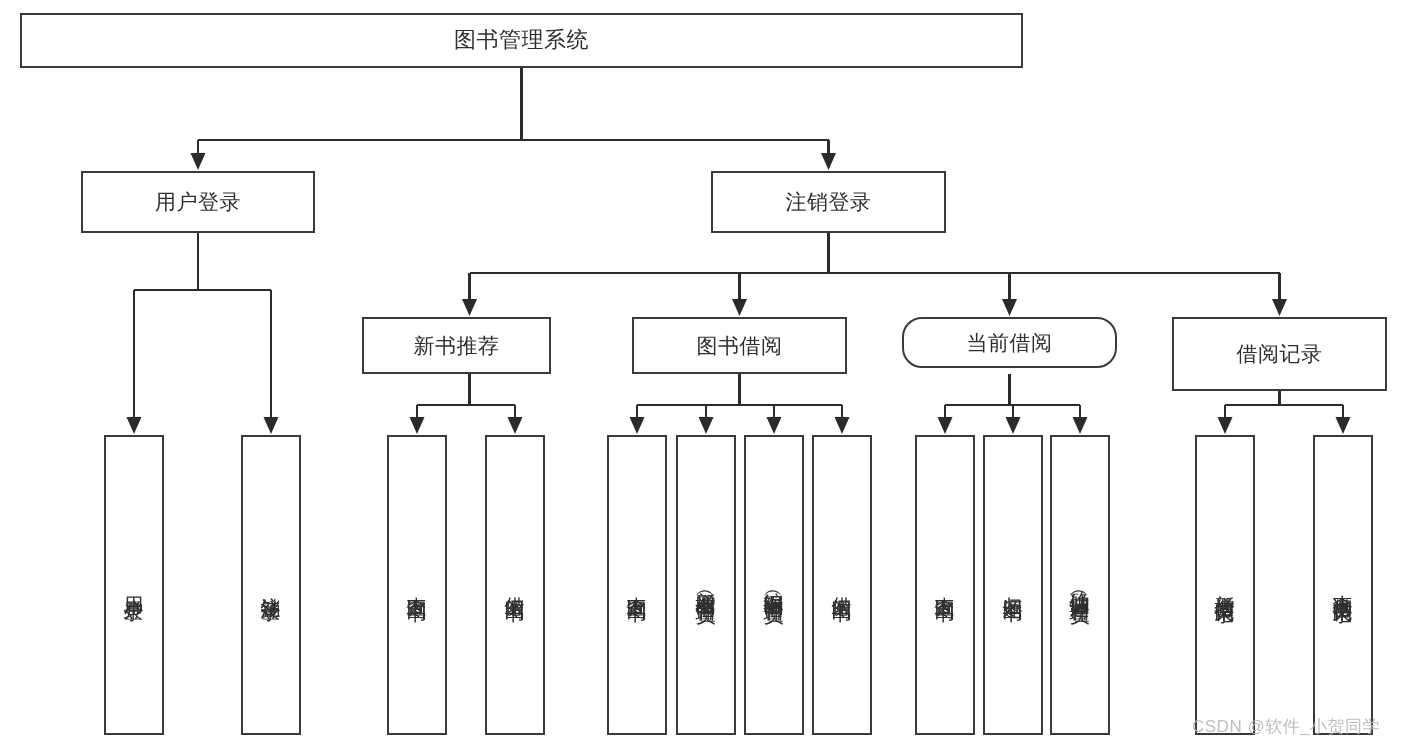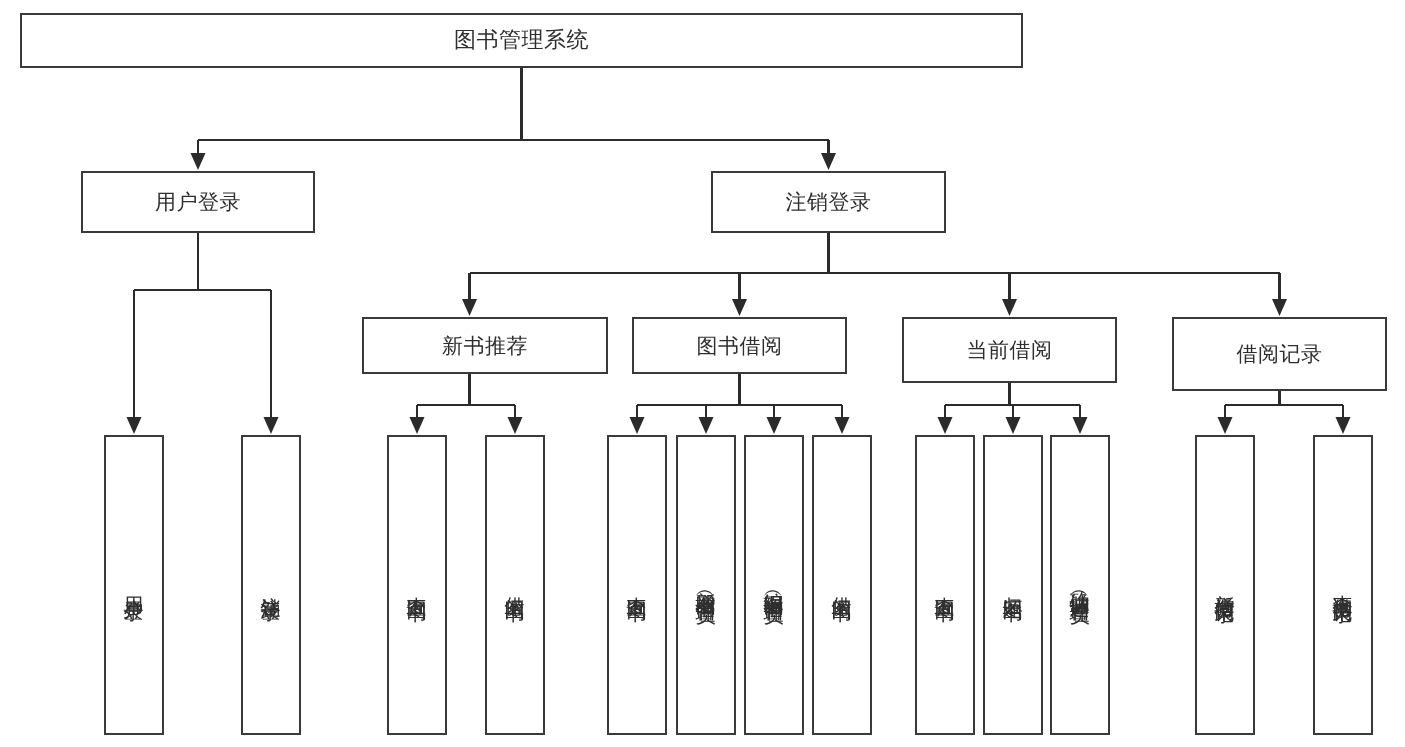--- a/index.html
+++ b/index.html
@@ -132,27 +132,27 @@
     <span class="node-label">图书管理系统</span>
   </div>
 
   <div class="node horizontal" style="left: 81px; top: 171px; width: 234px; height: 62px;">
     <span class="node-label">用户登录</span>
   </div>
   <div class="node horizontal" style="left: 711px; top: 171px; width: 235px; height: 62px;">
     <span class="node-label">注销登录</span>
   </div>
 
-  <div class="node horizontal" style="left: 362px; top: 317px; width: 246px; height: 57px;">
+  <div class="node horizontal" style="left: 362px; top: 317px; width: 189px; height: 57px;">
     <span class="node-label">新书推荐</span>
   </div>
   <div class="node horizontal" style="left: 632px; top: 317px; width: 215px; height: 57px;">
     <span class="node-label">图书借阅</span>
   </div>
-  <div class="node horizontal" style="left: 902px; top: 317px; width: 215px; height: 66px;">
+  <div class="node horizontal" style="left: 902px; top: 317px; width: 215px; height: 51px; border-radius: 20px;">
     <span class="node-label">当前借阅</span>
   </div>
   <div class="node horizontal" style="left: 1172px; top: 317px; width: 215px; height: 74px;">
     <span class="node-label">借阅记录</span>
   </div>
 
   <div class="node vertical" style="left: 104px; top: 435px; width: 60px; height: 300px;">
     <span class="node-label">用户登录</span>
   </div>
   <div class="node vertical" style="left: 241px; top: 435px; width: 60px; height: 300px;">
@@ -189,13 +189,14 @@
     <span class="node-label">确认归还（管理员）</span>
   </div>
 
   <div class="node vertical" style="left: 1195px; top: 435px; width: 60px; height: 300px;">
     <span class="node-label">新增借阅记录</span>
   </div>
   <div class="node vertical" style="left: 1313px; top: 435px; width: 60px; height: 300px;">
     <span class="node-label">查询借阅记录</span>
   </div>
 
+  <div class="watermark" style="left:1192px; top:715px;">CSDN @软件_小贺同学</div>
 </div>
 
 </body></html>

